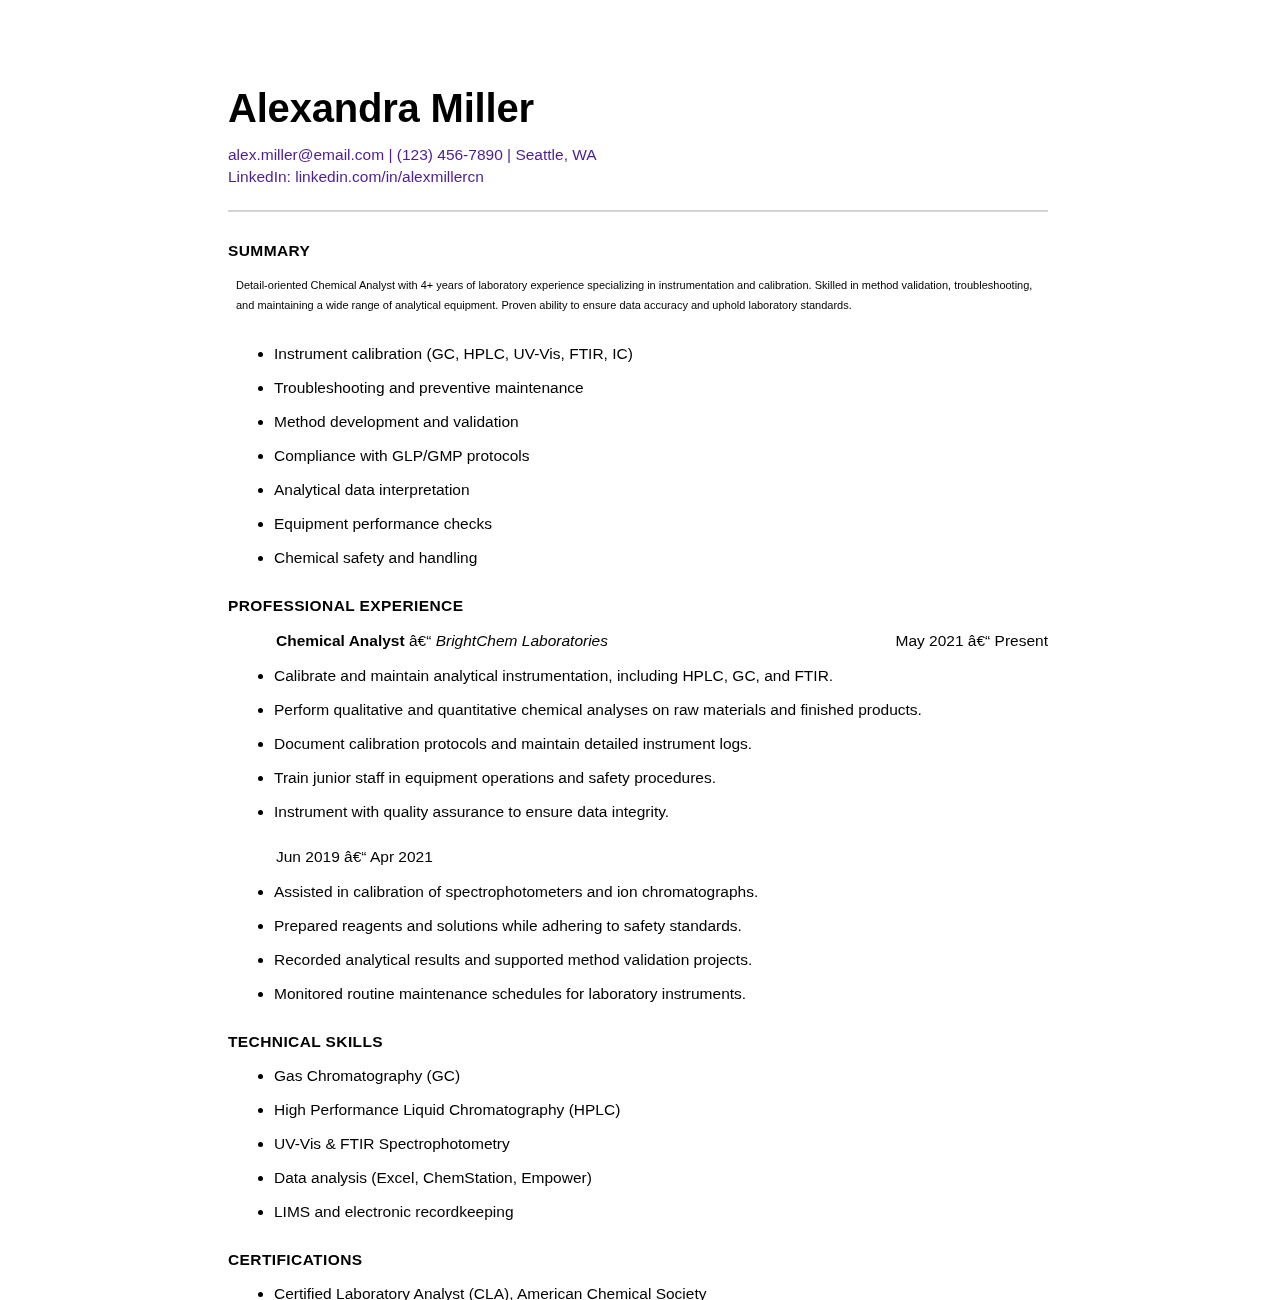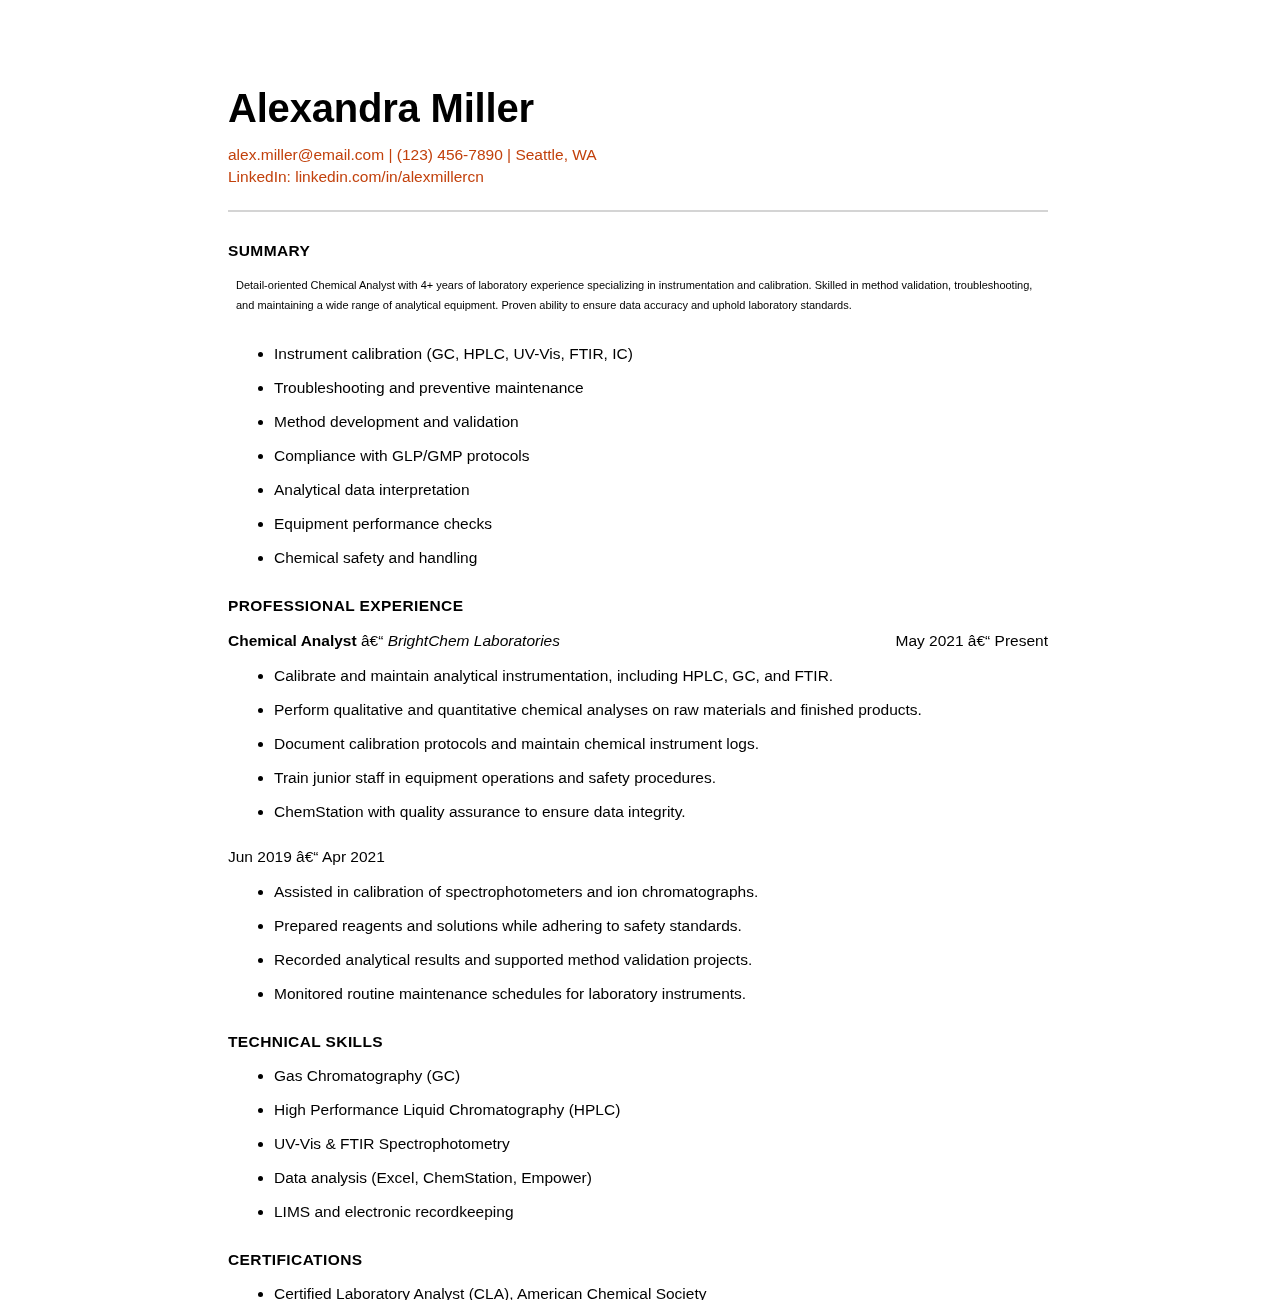--- a/index.html
+++ b/index.html
@@ -33,21 +33,21 @@
     font-size: 40px;
     font-weight: bold;
     line-height: 1.1;
     letter-spacing: -0.2px;
     margin: 0 0 14px 0;
     color: #000;
   }
   .contact-line {
     font-size: 15.5px;
     line-height: 22px;
-    color: #c2410c;
+    color: #4c1d95;
   }
   .divider {
     border: 0;
     border-top: 2px solid #d4d4d4;
     margin: 22px 0 0 0;
     width: 820px;
   }
 
   
   .section {
@@ -86,20 +86,21 @@
   .job + .job {
     margin-top: 26px;
   }
   .job-head {
     display: flex;
     justify-content: space-between;
     align-items: baseline;
     font-size: 15.5px;
     line-height: 20px;
     margin-bottom: 9px;
+    margin-left: 48px;
   }
   .job-title {
     font-weight: bold;
   }
   .job-sep {
     font-weight: normal;
   }
   .job-company {
     font-style: italic;
   }
@@ -153,23 +154,23 @@
           <div>
             <span class="job-title">Chemical Analyst</span>
             <span class="job-sep">â€“</span>
             <span class="job-company">BrightChem Laboratories</span>
           </div>
           <div class="job-dates">May 2021 â€“ Present</div>
         </div>
         <ul class="bullets">
           <li>Calibrate and maintain analytical instrumentation, including HPLC, GC, and FTIR.</li>
           <li>Perform qualitative and quantitative chemical analyses on raw materials and finished products.</li>
-          <li>Document calibration protocols and maintain chemical instrument logs.</li>
+          <li>Document calibration protocols and maintain detailed instrument logs.</li>
           <li>Train junior staff in equipment operations and safety procedures.</li>
-          <li>ChemStation with quality assurance to ensure data integrity.</li>
+          <li>Instrument with quality assurance to ensure data integrity.</li>
         </ul>
       </div>
 
       <div class="job">
         <div class="job-head">
           <div class="job-dates">Jun 2019 â€“ Apr 2021</div>
         </div>
         <ul class="bullets">
           <li>Assisted in calibration of spectrophotometers and ion chromatographs.</li>
           <li>Prepared reagents and solutions while adhering to safety standards.</li>

